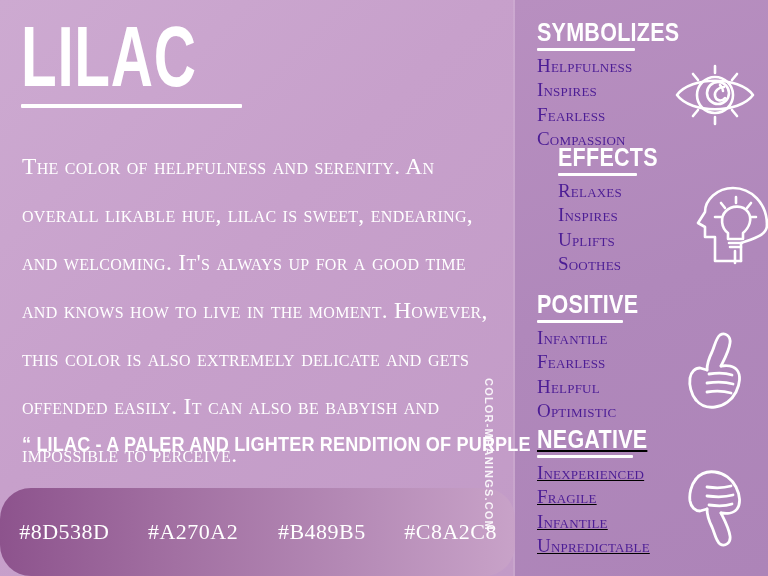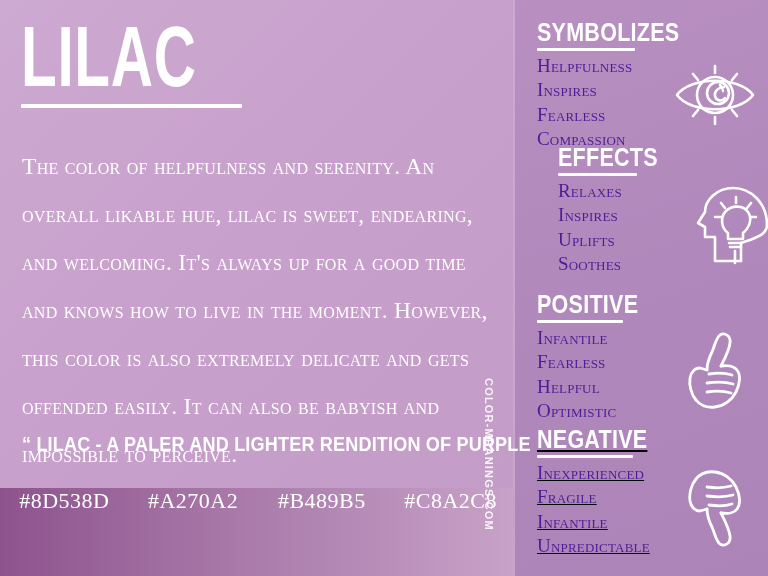--- a/index.html
+++ b/index.html
@@ -89,20 +89,22 @@
     white-space: nowrap;
   }
 
   
   .swatch-band {
     position: absolute;
     left: 0; top: 488px;
     width: 515px; height: 88px;
     background: linear-gradient(to right, #8D538D 0%, #A270A2 34%, #B489B5 67%, #C8A2C8 100%);
     display: flex;
+    align-items: center;
+    border-radius: 31px;
   }
   .swatch-code {
     flex: 1 1 0;
     text-align: center;
     font-family: "Liberation Serif", serif;
     font-size: 22px;
     color: #ffffff;
     letter-spacing: 0.5px;
   }
 

